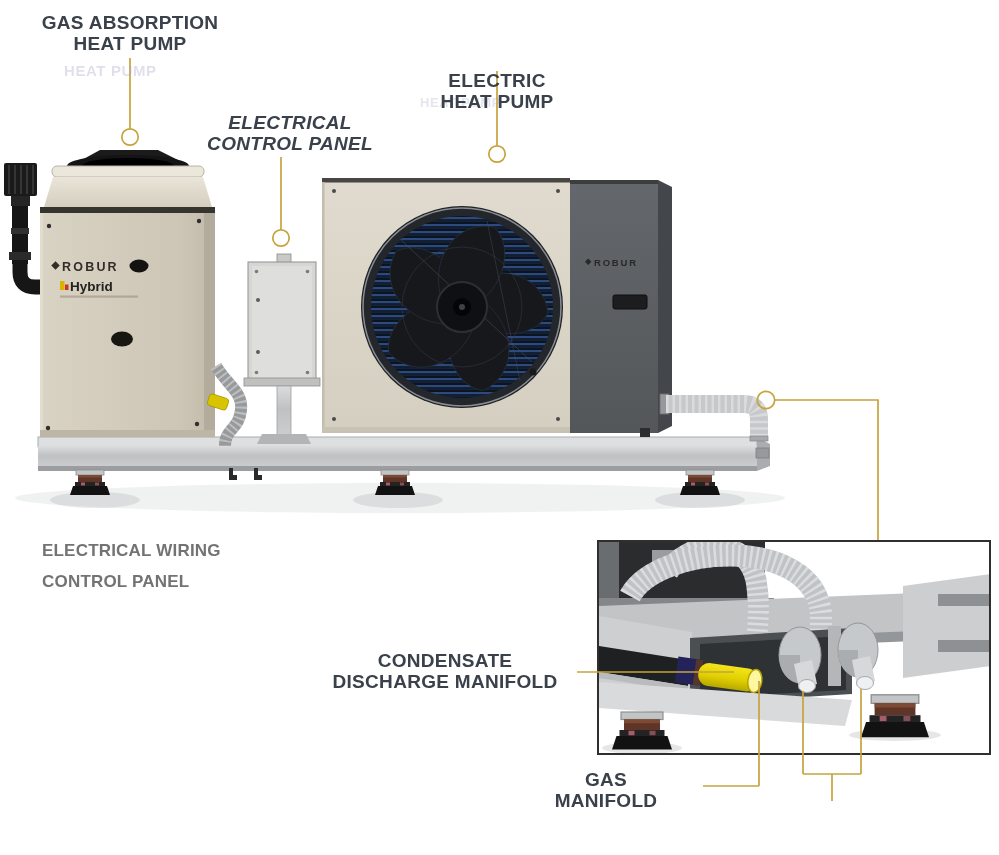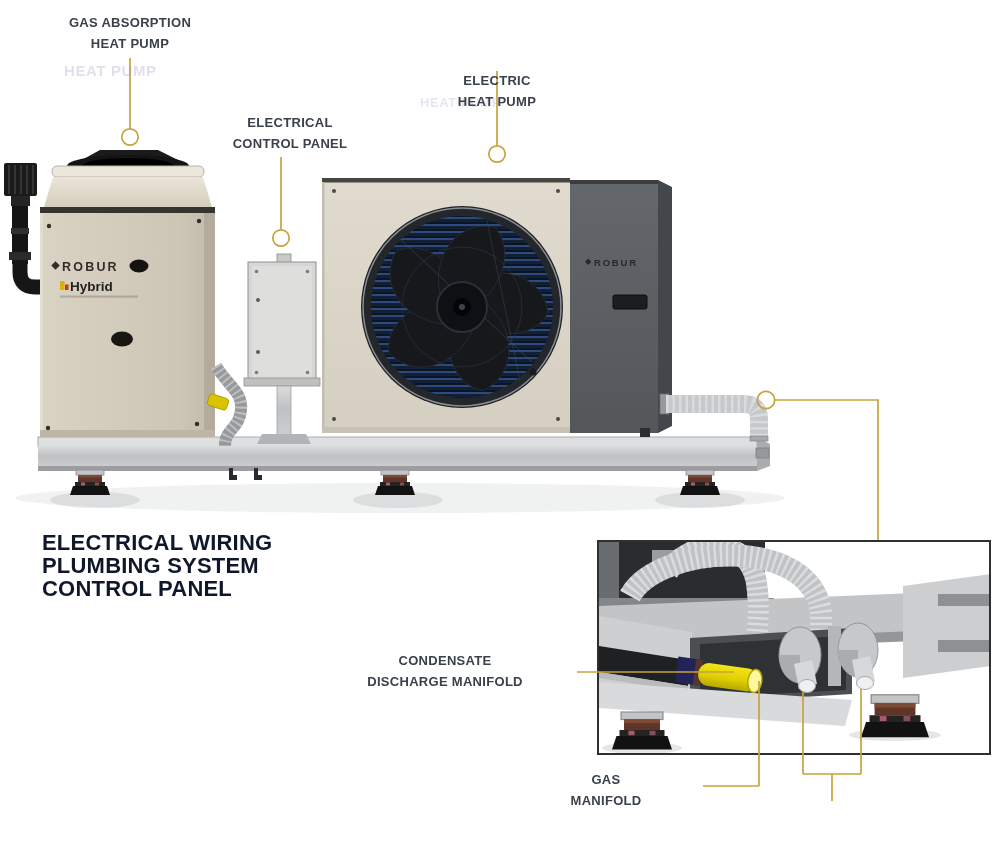--- a/index.html
+++ b/index.html
@@ -1,26 +1,26 @@
 <!DOCTYPE html>
 <html><head>
 <meta charset="utf-8">
 <style>
   html,body{margin:0;padding:0;background:#fff;}
   .stage{position:relative;width:999px;height:855px;background:#ffffff;overflow:hidden;
          font-family:"Liberation Sans",sans-serif;}
   .stage svg{position:absolute;left:0;top:0;}
-  .lbl{position:absolute;font-weight:700;font-size:13px;line-height:21px;color:#3a414b;
+  .lbl{position:absolute;font-weight:700;font-size:19px;line-height:21px;color:#3a414b;
        letter-spacing:.3px;white-space:pre-line;text-align:center;}
   .lbl.right{text-align:center;}
   .features{position:absolute;left:42px;top:531px;width:300px;text-align:left;}
   .features-title{font-weight:700;font-size:17px;line-height:23px;color:#dca32f;
                   letter-spacing:.2px;white-space:pre-line;margin:0 0 1px 0;}
-  .features-item{font-weight:700;font-size:22px;line-height:23px;color:#0f172a;
-                 letter-spacing:.2px;}
+  .features-item{font-weight:700;font-size:17px;line-height:23px;color:#737373;
+                 letter-spacing:.2px;margin-top:8px;}
   .ghost{position:absolute;font-weight:700;color:#a79ec4;letter-spacing:.6px;}
   .g1{left:64px;top:62px;font-size:15px;opacity:.32;}
   .g2{left:420px;top:95px;font-size:13px;opacity:.27;}
 </style>
 </head>
 <body>
 
 <div class="stage">
 
 <svg width="999" height="855" viewBox="0 0 999 855">
@@ -297,29 +297,28 @@
 
 <div class="ghost g1">HEAT PUMP</div>
 <div class="ghost g2">HEAT PUMP</div>
 
 <div class="lbl" style="left:18px;top:12px;width:224px;">GAS ABSORPTION
 HEAT PUMP</div>
 
 <div class="lbl" style="left:397px;top:30px;width:200px;margin-top:40px;">ELECTRIC
 HEAT PUMP</div>
 
-<div class="lbl" style="left:190px;top:112px;width:200px;">ELECTRICAL
+<div class="lbl" style="left:190px;top:112px;width:200px;font-style:italic;">ELECTRICAL
 CONTROL PANEL</div>
 
 <div class="lbl right" style="left:320px;top:650px;width:250px;">CONDENSATE
 DISCHARGE MANIFOLD</div>
 
 <div class="lbl right" style="left:536px;top:769px;width:140px;">GAS
 MANIFOLD</div>
 
 
 <div class="features">
   <div class="features-item">ELECTRICAL WIRING</div>
-  <div class="features-item">PLUMBING SYSTEM</div>
   <div class="features-item">CONTROL PANEL</div>
 </div>
 
 </div>
 
 </body></html>

